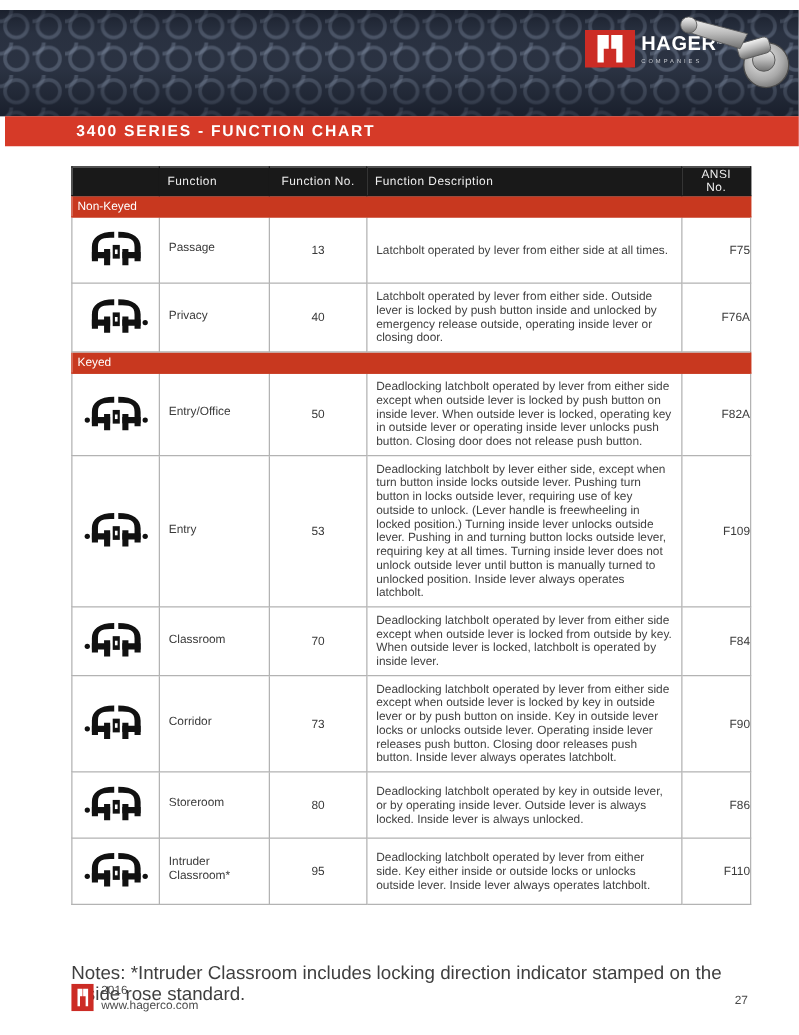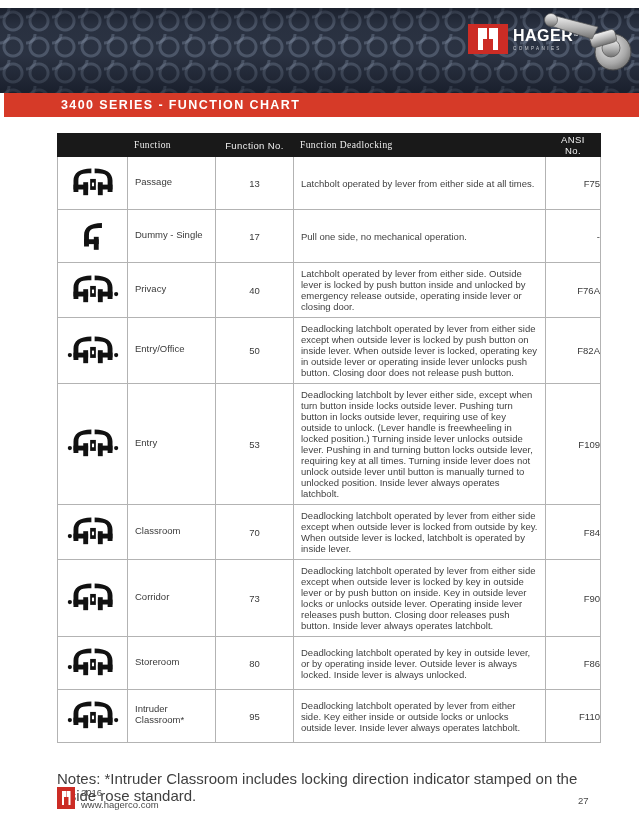--- a/index.html
+++ b/index.html
@@ -38,39 +38,39 @@
 
   
   .content { position:absolute; top:133px; left:57px; width:543px; }
   table { width:543px; border-collapse:collapse; table-layout:fixed; }
   col.c-icon{width:70px;} col.c-fn{width:88px;} col.c-no{width:78px;}
   col.c-desc{width:252px;} col.c-ansi{width:55px;}
   thead th {
     background:#191919; color:#efefef; font-weight:normal; font-size:9.5px;
     letter-spacing:0.4px; height:18px; border:1px solid #191919; padding:0 6px;
   }
-  th.left { text-align:left;font-family:Liberation Serif, serif; } th.ctr { text-align:center; }
+  th.left { text-align:left; } th.ctr { text-align:center; }
   td.section-bar {
     background:var(--section-red,#c8381f); color:#ffffff; font-size:9.5px;
     height:17px; padding:0 0 0 4px; border:1px solid var(--section-red,#c8381f);
     border-left:1px solid var(--section-red,#c8381f);
   }
   tbody td.cell { border:1px solid #b3b3b3; vertical-align:middle; font-size:9.5px; }
   td.icon-cell { text-align:center; padding:7px 0; }
   td.fn-cell   { padding:0 4px 4px 7px; }
   td.no-cell   { text-align:center; }
   td.desc-cell { font-size:9.2px; line-height:11px; padding:5px 7px; color:#3f3f3f; }
   td.ansi-cell { text-align:right; }
   .lever-svg { display:block; margin:0 auto; }
 
   
   .notes { position:absolute; left:57px; top:770px; width:540px; font-size:15px; color:#3f3f3f; }
   .footer-logo { position:absolute; left:57px; top:787px; }
   .footer-text { position:absolute; left:81px; top:787px; font-size:9.5px; line-height:11.5px; color:#4a4a4a; }
-  .page-num { position:absolute; left:578px; top:795px; width:30px; text-align:left; font-size:9.5px; color:#4a4a4a; }
+  .page-num { position:absolute; left:578px; top:795px; width:30px; text-align:center; font-size:9.5px; color:#4a4a4a; }
 </style>
 </head>
 <body>
 
 <div class="masthead">
   <div class="brand">
     <div class="brand-flag">
       <svg width="40" height="30" viewBox="0 0 40 30">
         <path fill="#ffffff" d="M10 4 h9 v11 h-4 v11 h-5 z"></path>
         <path fill="#ffffff" d="M21 4 h9 v22 h-5 v-11 h-4 z"></path>
@@ -113,26 +113,29 @@
         <col class="c-fn">
         <col class="c-no">
         <col class="c-desc">
         <col class="c-ansi">
       </colgroup>
     <thead>
       <tr>
         <th class="left"></th>
         <th class="left">Function</th>
         <th class="ctr">Function No.</th>
-        <th class="left">Function Deadlocking</th>
+        <th class="left">Function Description</th>
         <th class="ctr">ANSI No.</th>
       </tr>
     </thead>
     <tbody>
         <tr>
+          <td class="section-bar" colspan="5">Non-Keyed</td>
+        </tr>
+        <tr>
           <td class="cell icon-cell">
             <svg class="lever-svg" width="52" height="38" viewBox="0 0 64 46" fill="#111111">
               <path d="M30 5 C15 5 8 11 8 20 L8 34 L14 34 L14 20 C14 11.5 19 11 30 11 Z"></path>
               <path d="M8 25 L26 25 L26 31 L8 31 Z"></path>
               <path d="M20 22 L26 22 L26 38 L20 38 Z"></path>
               <rect x="28.5" y="18" width="7" height="13.5"></rect>
               <rect x="30.7" y="22.5" width="2.6" height="4.5" fill="#ffffff"></rect>
               <g transform="translate(64 0) scale(-1 1)">
                 <path d="M30 5 C15 5 8 11 8 20 L8 34 L14 34 L14 20 C14 11.5 19 11 30 11 Z"></path>
                 <path d="M8 25 L26 25 L26 31 L8 31 Z"></path>
@@ -141,52 +144,40 @@
             </svg>
           </td>
           <td class="cell fn-cell">Passage</td>
           <td class="cell no-cell">13</td>
           <td class="cell desc-cell">Latchbolt operated by lever from either side at all times.</td>
           <td class="cell ansi-cell">F75</td>
         </tr>
         <tr>
           <td class="cell icon-cell">
             <svg class="lever-svg" width="52" height="38" viewBox="0 0 64 46" fill="#111111">
-              <g transform="translate(13 2)">
-                <path d="M30 5 C15 5 8 11 8 20 L8 34 L14 34 L14 20 C14 11.5 19 11 30 11 Z"></path>
-                <path d="M8 25 L26 25 L26 31 L8 31 Z"></path>
-                <path d="M20 22 L26 22 L26 38 L20 38 Z"></path>
-              </g>
-            </svg>
-          </td>
-          <td class="cell fn-cell">Dummy - Single</td>
-          <td class="cell no-cell">17</td>
-          <td class="cell desc-cell">Pull one side, no mechanical operation.</td>
-          <td class="cell ansi-cell">-</td>
-        </tr>
-        <tr>
-          <td class="cell icon-cell">
-            <svg class="lever-svg" width="52" height="38" viewBox="0 0 64 46" fill="#111111">
               <path d="M30 5 C15 5 8 11 8 20 L8 34 L14 34 L14 20 C14 11.5 19 11 30 11 Z"></path>
               <path d="M8 25 L26 25 L26 31 L8 31 Z"></path>
               <path d="M20 22 L26 22 L26 38 L20 38 Z"></path>
               <rect x="28.5" y="18" width="7" height="13.5"></rect>
               <rect x="30.7" y="22.5" width="2.6" height="4.5" fill="#ffffff"></rect>
               <g transform="translate(64 0) scale(-1 1)">
                 <path d="M30 5 C15 5 8 11 8 20 L8 34 L14 34 L14 20 C14 11.5 19 11 30 11 Z"></path>
                 <path d="M8 25 L26 25 L26 31 L8 31 Z"></path>
                 <path d="M20 22 L26 22 L26 38 L20 38 Z"></path>
               </g>
               <circle cx="60.5" cy="28" r="2.6"></circle>
             </svg>
           </td>
           <td class="cell fn-cell">Privacy</td>
           <td class="cell no-cell">40</td>
           <td class="cell desc-cell">Latchbolt operated by lever from either side. Outside lever is locked by push button inside and unlocked by emergency release outside, operating inside lever or closing door.</td>
           <td class="cell ansi-cell">F76A</td>
+        </tr>
+        <tr>
+          <td class="section-bar" colspan="5">Keyed</td>
         </tr>
         <tr>
           <td class="cell icon-cell">
             <svg class="lever-svg" width="52" height="38" viewBox="0 0 64 46" fill="#111111">
               <path d="M30 5 C15 5 8 11 8 20 L8 34 L14 34 L14 20 C14 11.5 19 11 30 11 Z"></path>
               <path d="M8 25 L26 25 L26 31 L8 31 Z"></path>
               <path d="M20 22 L26 22 L26 38 L20 38 Z"></path>
               <rect x="28.5" y="18" width="7" height="13.5"></rect>
               <rect x="30.7" y="22.5" width="2.6" height="4.5" fill="#ffffff"></rect>
               <g transform="translate(64 0) scale(-1 1)">

